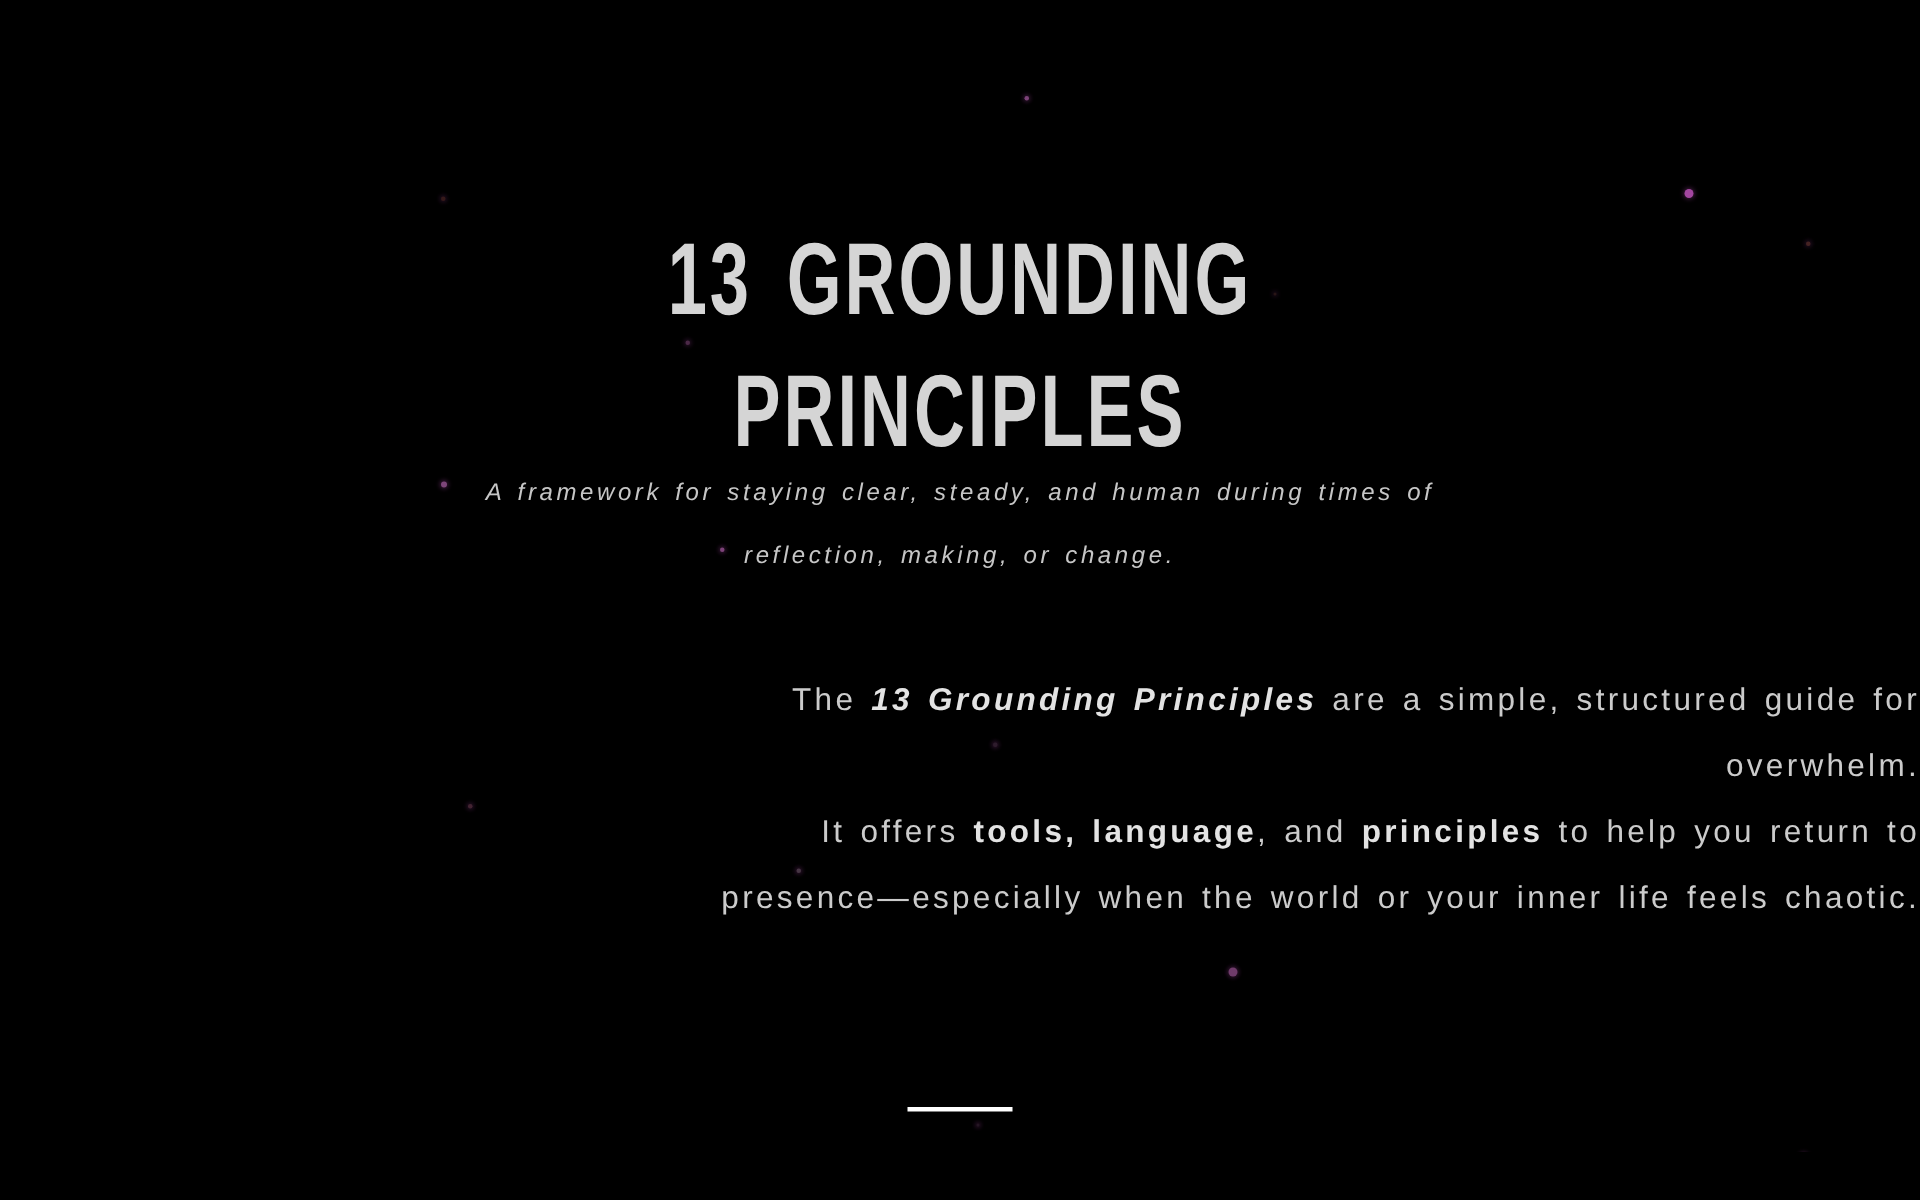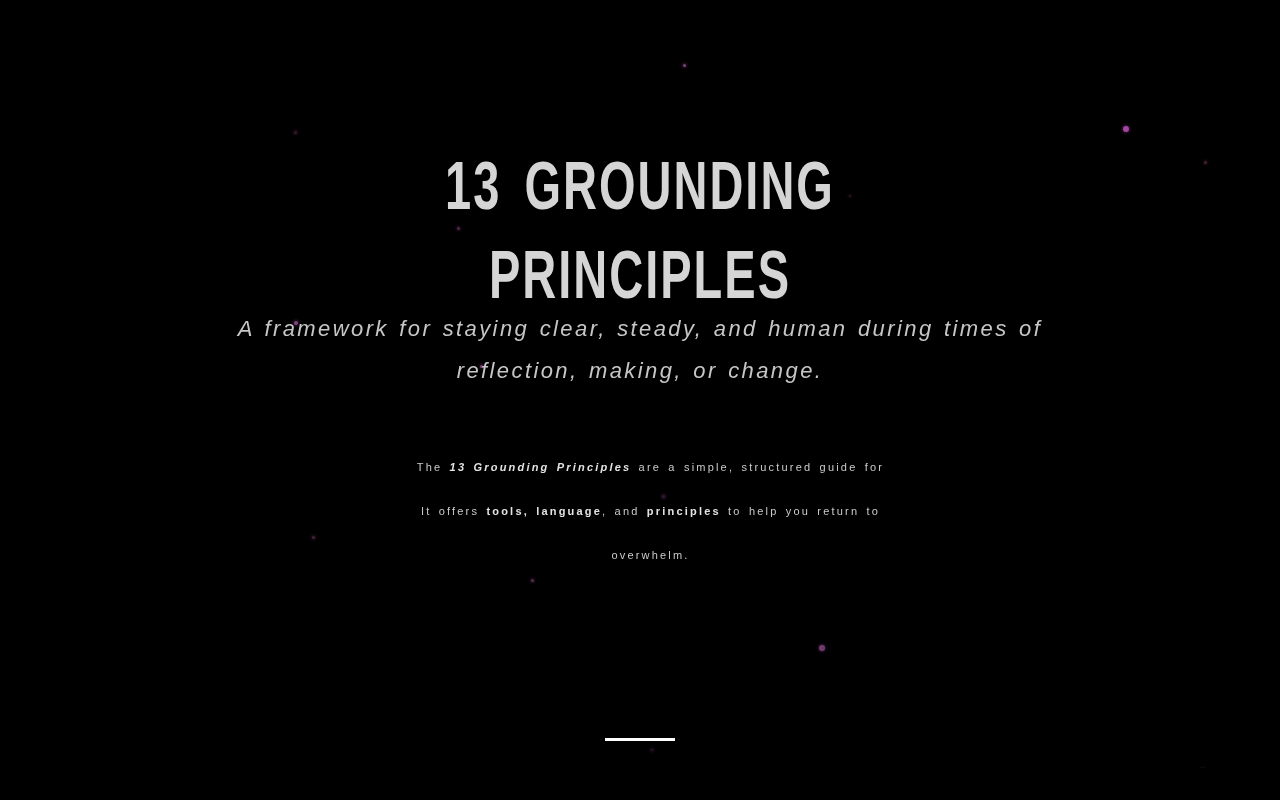--- a/index.html
+++ b/index.html
@@ -42,37 +42,37 @@
   .title-line { display: block; }
   
   .subtitle {
     position: absolute;
     top: 308px;
     left: 0;
     right: 0;
     margin: 0;
     text-align: center;
     color: var(--subtitle-color, #c6c6c6);
-    font-size: 22px;
+    font-size: 16px;
     font-style: italic;
     letter-spacing: 2.4px;
     word-spacing: 2px;
     line-height: 42px;
     font-weight: 400;
   }
   .sub-line { display: block; }
   
   .intro {
     position: absolute;
     top: 445px;
     left: 0;
     right: 0;
-    text-align: center;
+    text-align: right;
     color: var(--body-color, #cbcbcb);
-    font-size: 11px;
+    font-size: 21px;
     letter-spacing: 2.2px;
     word-spacing: 2px;
     line-height: 44px;
     font-weight: 400;
     padding-left: 21px;
   }
   .rich-line { display: block; white-space: nowrap; }
   .intro .b { font-weight: 700; color: #e3e3e3; }
   .intro .i { font-style: italic; }
   
@@ -112,19 +112,20 @@
     <span class="title-line">PRINCIPLES</span>
   </h1>
 
   <p class="subtitle">
     <span class="sub-line">A framework for staying clear, steady, and human during times of</span>
     <span class="sub-line">reflection, making, or change.</span>
   </p>
 
   <div class="intro">
       <div class="rich-line"><span>The </span><span class="b i">13 Grounding Principles</span><span> are a simple, structured guide for</span></div>
+      <div class="rich-line"><span>overwhelm.</span></div>
       <div class="rich-line"><span>It offers </span><span class="b">tools, language</span><span>, and </span><span class="b">principles</span><span> to help you return to</span></div>
-      <div class="rich-line"><span>overwhelm.</span></div>
+      <div class="rich-line"><span>presence—especially when the world or your inner life feels chaotic.</span></div>
     </div>
 
   <div class="divider"></div>
 
 </div>
 
 </body></html>

